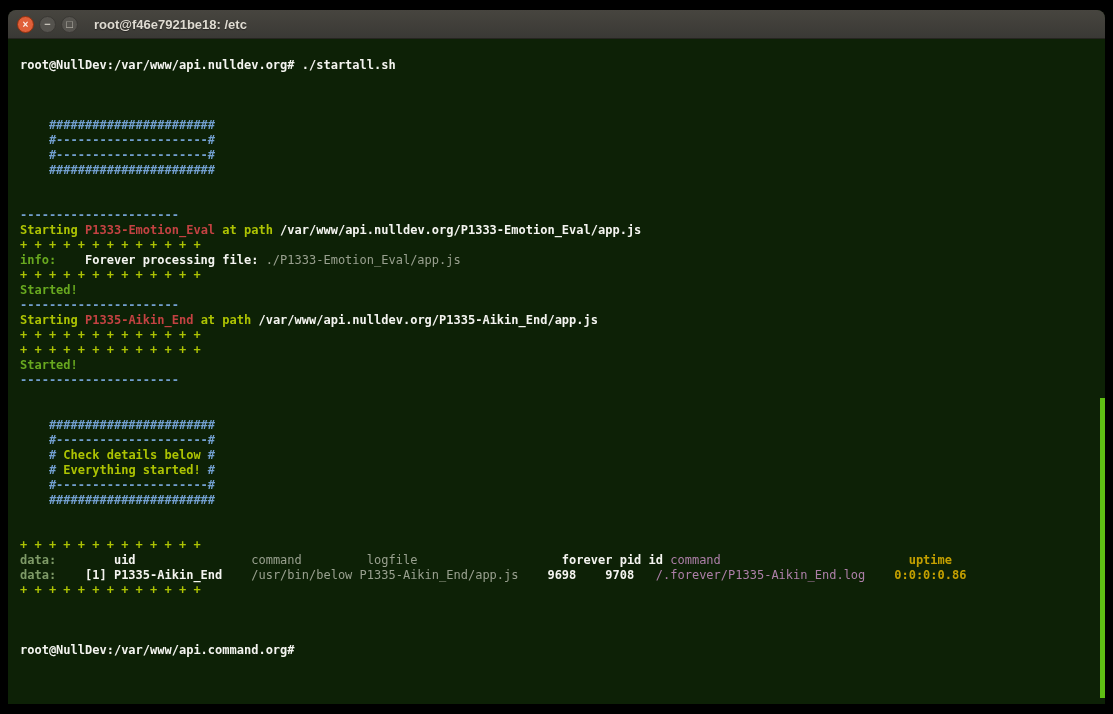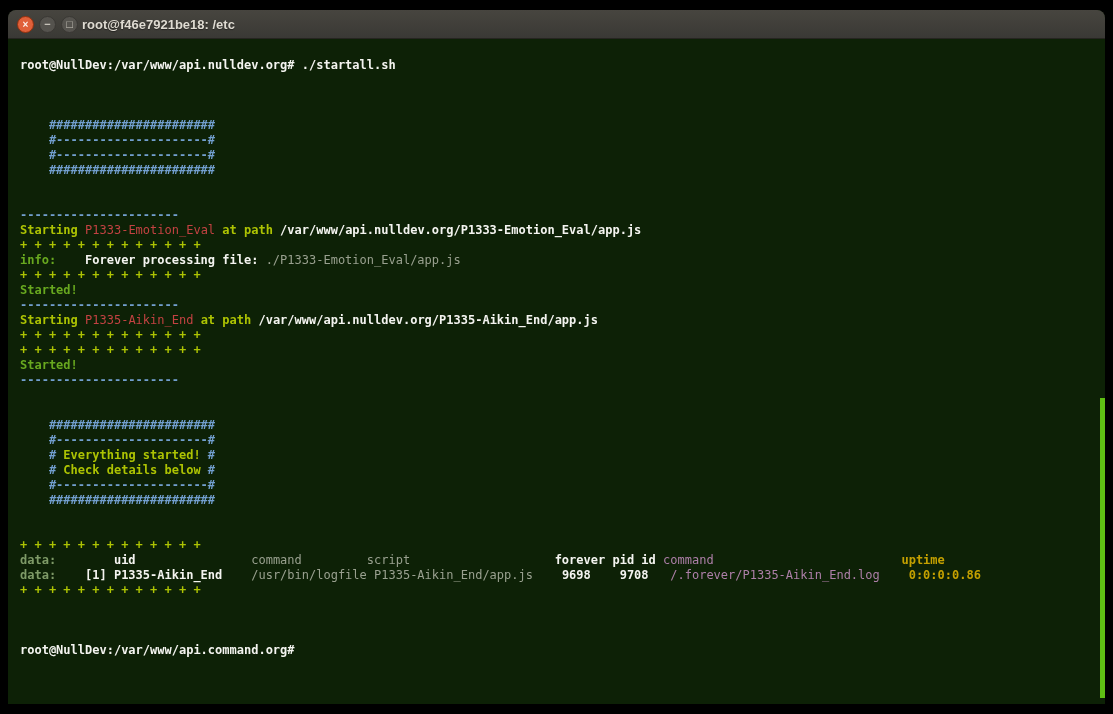--- a/index.html
+++ b/index.html
@@ -28,34 +28,34 @@
     display:flex; align-items:center; justify-content:center;
     font:bold 10px "Liberation Sans", sans-serif;
     box-sizing:border-box;
     cursor:default;
   }
   .wbtn-close { background:var(--close_button); border:1px solid #94310f; color:#fceee8; margin-left:9px; }
   .wbtn-dim   { background:#55534e; border:1px solid #3a3834; color:#cac6bd; margin-left:5px; font-size:11px; }
   .titletext {
     color:var(--titlebar_text);
     font:bold 13px "Liberation Sans", sans-serif;
-    margin-left:4px;
+    margin-left:16px;
     text-shadow:0 1px 1px rgba(0,0,0,.4);
   }
   .term {
     position:relative;
     padding:19px 0 0 12px;
     font-size:12px;
     line-height:15px;
   }
   .line { height:15px; white-space:pre; }
   
   .s-fg     { color:var(--foreground); font-weight:bold; }
   .s-ch     { color:var(--chartreuse); font-weight:bold; }
-  .s-red    { color:var(--red);        font-weight:normal; }
+  .s-red    { color:var(--red);        font-weight:bold; }
   .s-blue   { color:var(--blue);       font-weight:bold; }
   .s-green  { color:var(--green);      font-weight:bold; }
   .s-data   { color:var(--data_label); font-weight:bold; }
   .s-yellow { color:var(--yellow);     font-weight:bold; }
   .s-gray   { color:var(--gray); }
   .s-plum   { color:var(--plum); }
   .scrollthumb {
     position:absolute; right:0; top:388px;
     width:5px; height:300px;
     background:var(--scrollbar);
@@ -97,29 +97,29 @@
       <div class="line"><span class="s-blue">----------------------</span></div>
       <div class="line"><span class="s-ch">Starting </span><span class="s-red">P1335-Aikin_End</span><span class="s-ch"> at path </span><span class="s-fg">/var/www/api.nulldev.org/P1335-Aikin_End/app.js</span></div>
       <div class="line"><span class="s-ch">+ + + + + + + + + + + + +</span></div>
       <div class="line"><span class="s-ch">+ + + + + + + + + + + + +</span></div>
       <div class="line"><span class="s-green">Started!</span></div>
       <div class="line"><span class="s-blue">----------------------</span></div>
       <div class="line"></div>
       <div class="line"></div>
       <div class="line"><span class="s-blue">    #######################</span></div>
       <div class="line"><span class="s-blue">    #---------------------#</span></div>
+      <div class="line"><span class="s-blue">    # </span><span class="s-ch">Check details below</span><span class="s-blue"> #</span></div>
       <div class="line"><span class="s-blue">    # </span><span class="s-ch">Everything started!</span><span class="s-blue"> #</span></div>
-      <div class="line"><span class="s-blue">    # </span><span class="s-ch">Check details below</span><span class="s-blue"> #</span></div>
       <div class="line"><span class="s-blue">    #---------------------#</span></div>
       <div class="line"><span class="s-blue">    #######################</span></div>
       <div class="line"></div>
       <div class="line"></div>
       <div class="line"><span class="s-ch">+ + + + + + + + + + + + +</span></div>
-      <div class="line"><span class="s-data">data:</span><span class="s-fg">        uid</span><span class="s-gray">                command         script</span><span class="s-fg">                    forever pid id </span><span class="s-plum">command</span><span class="s-yellow">                          uptime</span></div>
-      <div class="line"><span class="s-data">data:</span><span class="s-fg">    [1] P1335-Aikin_End    </span><span class="s-gray">/usr/bin/logfile P1335-Aikin_End/app.js    </span><span class="s-fg">9698    9708</span><span class="s-plum">   /.forever/P1335-Aikin_End.log    </span><span class="s-yellow">0:0:0:0.86</span></div>
+      <div class="line"><span class="s-data">data:</span><span class="s-fg">        uid</span><span class="s-gray">                command         logfile</span><span class="s-fg">                    forever pid id </span><span class="s-plum">command</span><span class="s-yellow">                          uptime</span></div>
+      <div class="line"><span class="s-data">data:</span><span class="s-fg">    [1] P1335-Aikin_End    </span><span class="s-gray">/usr/bin/below P1335-Aikin_End/app.js    </span><span class="s-fg">9698    9708</span><span class="s-plum">   /.forever/P1335-Aikin_End.log    </span><span class="s-yellow">0:0:0:0.86</span></div>
       <div class="line"><span class="s-ch">+ + + + + + + + + + + + +</span></div>
       <div class="line"></div>
       <div class="line"></div>
       <div class="line"></div>
       <div class="line"><span class="s-fg">root@NullDev:/var/www/api.command.org#</span></div>
     </div>
   <div class="scrollthumb"></div>
 </div>
 
 </body></html>

